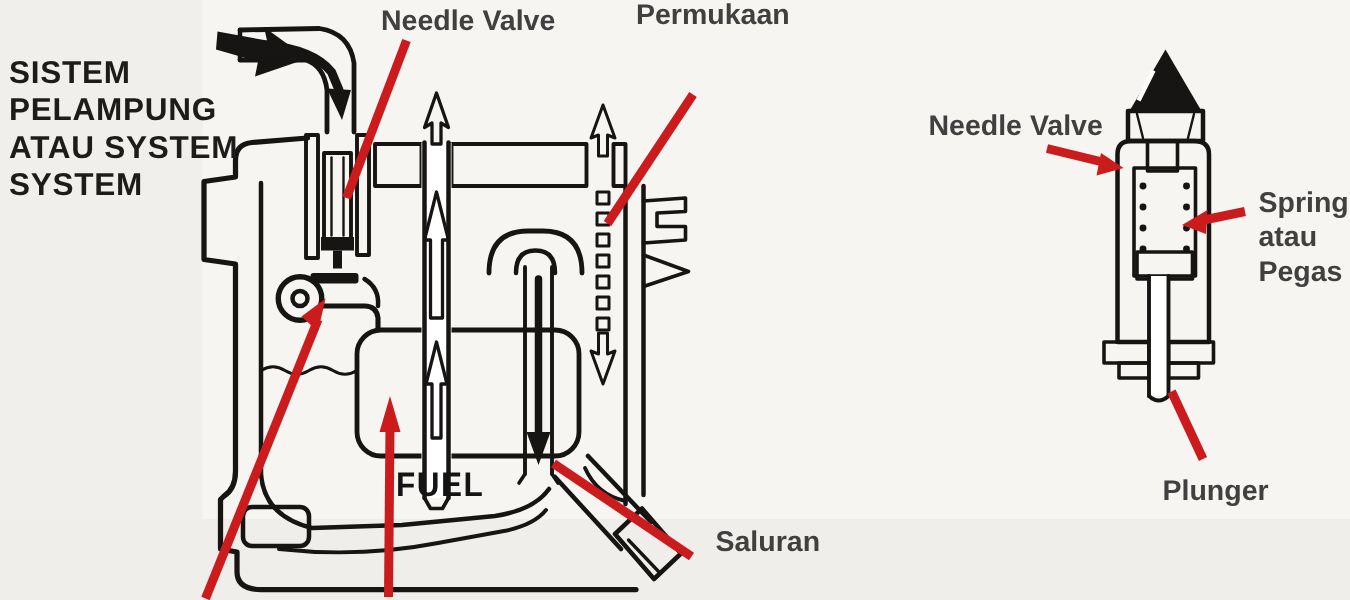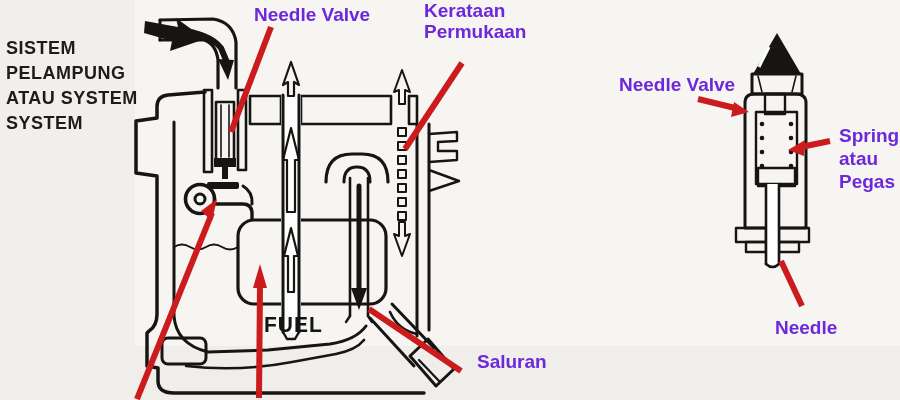--- a/index.html
+++ b/index.html
@@ -3,22 +3,22 @@
 <meta charset="utf-8">
 <style>
   html,body{margin:0;padding:0;}
   body{
     width:900px;height:400px;position:relative;overflow:hidden;
     background:#f7f5f2;
     font-family:"Liberation Sans", sans-serif;
   }
   .shade-left{position:absolute;left:0;top:0;width:135px;height:346px;background:rgba(60,55,45,0.03);}
   .shade-bottom{position:absolute;left:0;top:346px;width:900px;height:54px;background:rgba(60,55,45,0.035);}
-  .lbl{position:absolute;font-weight:bold;color:#6d28d9;font-size:19px;line-height:21px;white-space:nowrap;}
-  .title{position:absolute;left:6px;top:36px;color:#1d1c1b;font-weight:bold;font-size:18px;line-height:25px;letter-spacing:.5px;}
+  .lbl{position:absolute;font-weight:bold;color:#404040;font-size:19px;line-height:21px;white-space:nowrap;}
+  .title{position:absolute;left:6px;top:36px;color:#1d1c1b;font-weight:bold;font-size:21px;line-height:25px;letter-spacing:.5px;}
   .fuel{position:absolute;left:264px;top:312px;color:#141414;font-weight:bold;font-size:21px;letter-spacing:1px;transform:scaleY(1.08);}
   svg{position:absolute;left:0;top:0;}
   .k{stroke:#171513;fill:none;stroke-linejoin:round;stroke-linecap:round;}
   .red{stroke:#cb1b1d;fill:none;}
 </style>
 </head>
 <body>
 
 <div class="shade-left"></div>
 <div class="shade-bottom"></div>
@@ -178,31 +178,30 @@
 <div class="title">
   <div>SISTEM</div>
   <div>PELAMPUNG</div>
   <div>ATAU SYSTEM</div>
   <div>SYSTEM</div>
 </div>
 
 <div class="lbl" style="left:254px;top:4px;">Needle Valve</div>
 
 <div class="lbl" style="left:424px;top:0px;">
-  <div>Kerataan</div>
   <div>Permukaan</div>
 </div>
 
 <div class="fuel">FUEL</div>
 
 <div class="lbl" style="left:477px;top:351px;line-height:22px;text-align:right;">
   <div>Saluran</div>
 </div>
 
 <div class="lbl" style="left:619px;top:74px;">Needle Valve</div>
 
 <div class="lbl" style="left:839px;top:124px;line-height:23px;">
   <div>Spring</div>
   <div>atau</div>
   <div>Pegas</div>
 </div>
 
-<div class="lbl" style="left:775px;top:317px;">Needle</div>
+<div class="lbl" style="left:775px;top:317px;">Plunger</div>
 
 </body></html>

